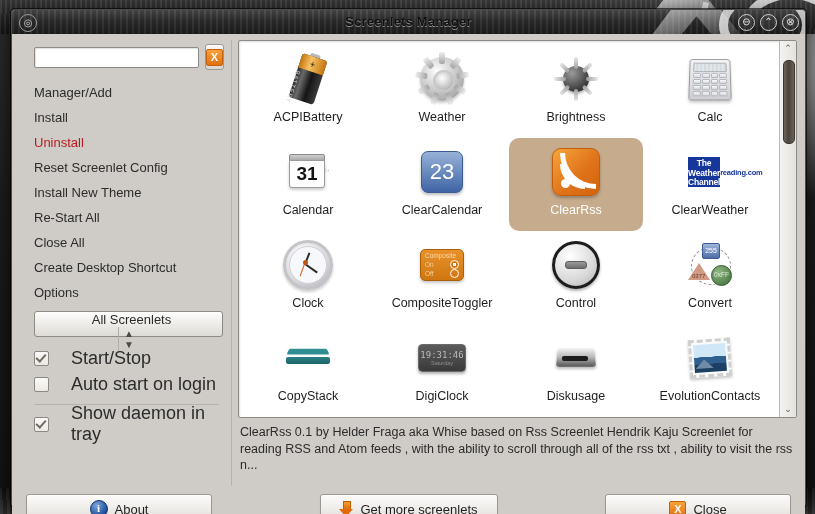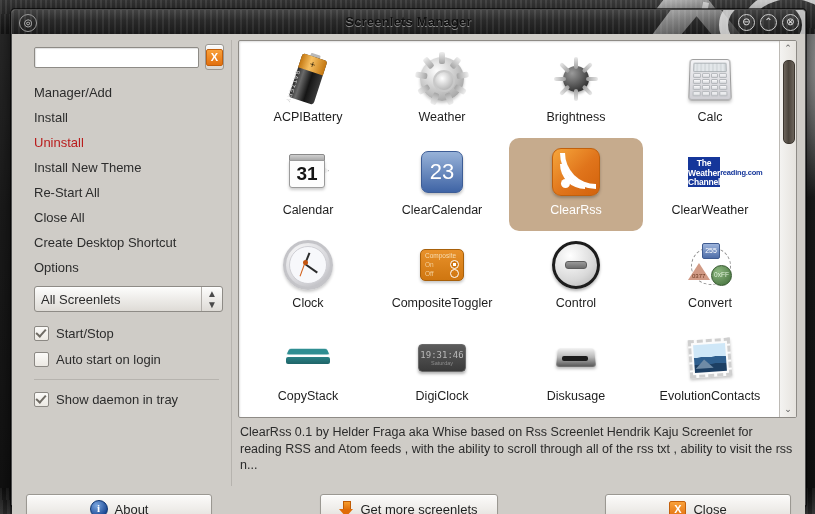--- a/index.html
+++ b/index.html
@@ -103,30 +103,31 @@
     color:#fff;font-weight:bold;font-size:11px;line-height:14px;text-align:center;
   }
   .menu-list{list-style:none;margin:0;padding:0 0 0 14px;}
   .menu-item{height:25px;line-height:25px;font-size:13px;color:#2c2c2c;white-space:nowrap;}
   .menu-item.disabled{color:#b91c1c;}
   .combo{
     margin:6px 2px 8px 14px;height:24px;display:flex;align-items:center;
     border:1px solid #8e8b86;border-radius:3px;
     background:linear-gradient(180deg,#fdfdfc,#dedbd6);
     box-shadow:0 1px 0 rgba(255,255,255,.7) inset;
+    flex-direction:column;
   }
   .combo .lbl{flex:1;padding-left:6px;font-size:13px;color:#2c2c2c;}
   .combo .arrows{width:20px;text-align:center;border-left:1px solid #b2afaa;
       font-size:10px;line-height:11px;color:#4a4a4a;padding:1px 0;}
   .chk-row{display:flex;align-items:center;gap:7px;margin:3px 2px 3px 14px;height:20px;}
   .chk{width:13px;height:13px;border:1px solid #8b8883;border-radius:2px;
        background:linear-gradient(180deg,#fbfaf8,#ece9e3);position:relative;flex:0 0 13px;}
   .chk.on:after{content:"";position:absolute;left:3px;top:0px;width:4px;height:8px;
        border:solid #6f6b64;border-width:0 2px 2px 0;transform:rotate(42deg);}
-  .chk-lbl{font-size:13px;color:#2c2c2c;}
+  .chk-lbl{font-size:18px;color:#2c2c2c;margin-left:15px;}
   .sep{height:1px;background:#b6b3ae;margin:7px 6px 6px 14px;}
 
   
   #rightcol{flex:1;display:flex;flex-direction:column;min-width:0;padding-left:6px;}
   #iconpane{
     flex:1;min-height:0;display:flex;
     border:1px solid #8e8b86;background:#fff;border-radius:2px;
     box-shadow:inset 1px 1px 2px rgba(0,0,0,.13);
     overflow:hidden;
   }
@@ -353,20 +354,21 @@
           <input class="search-input" type="text" placeholder="" style="">
           <div class="clear-btn">
             <div class="x-badge">X</div>
           </div>
         </div>
 
         <ul class="menu-list">
           <li class="menu-item">Manager/Add</li>
           <li class="menu-item">Install</li>
           <li class="menu-item disabled">Uninstall</li>
+          <li class="menu-item">Reset Screenlet Config</li>
           <li class="menu-item">Install New Theme</li>
           <li class="menu-item">Re-Start All</li>
           <li class="menu-item">Close All</li>
           <li class="menu-item">Create Desktop Shortcut</li>
           <li class="menu-item">Options</li>
         </ul>
 
         <div class="combo">
           <span class="lbl">All Screenlets</span>
           <span class="arrows">▲<br>▼</span>

